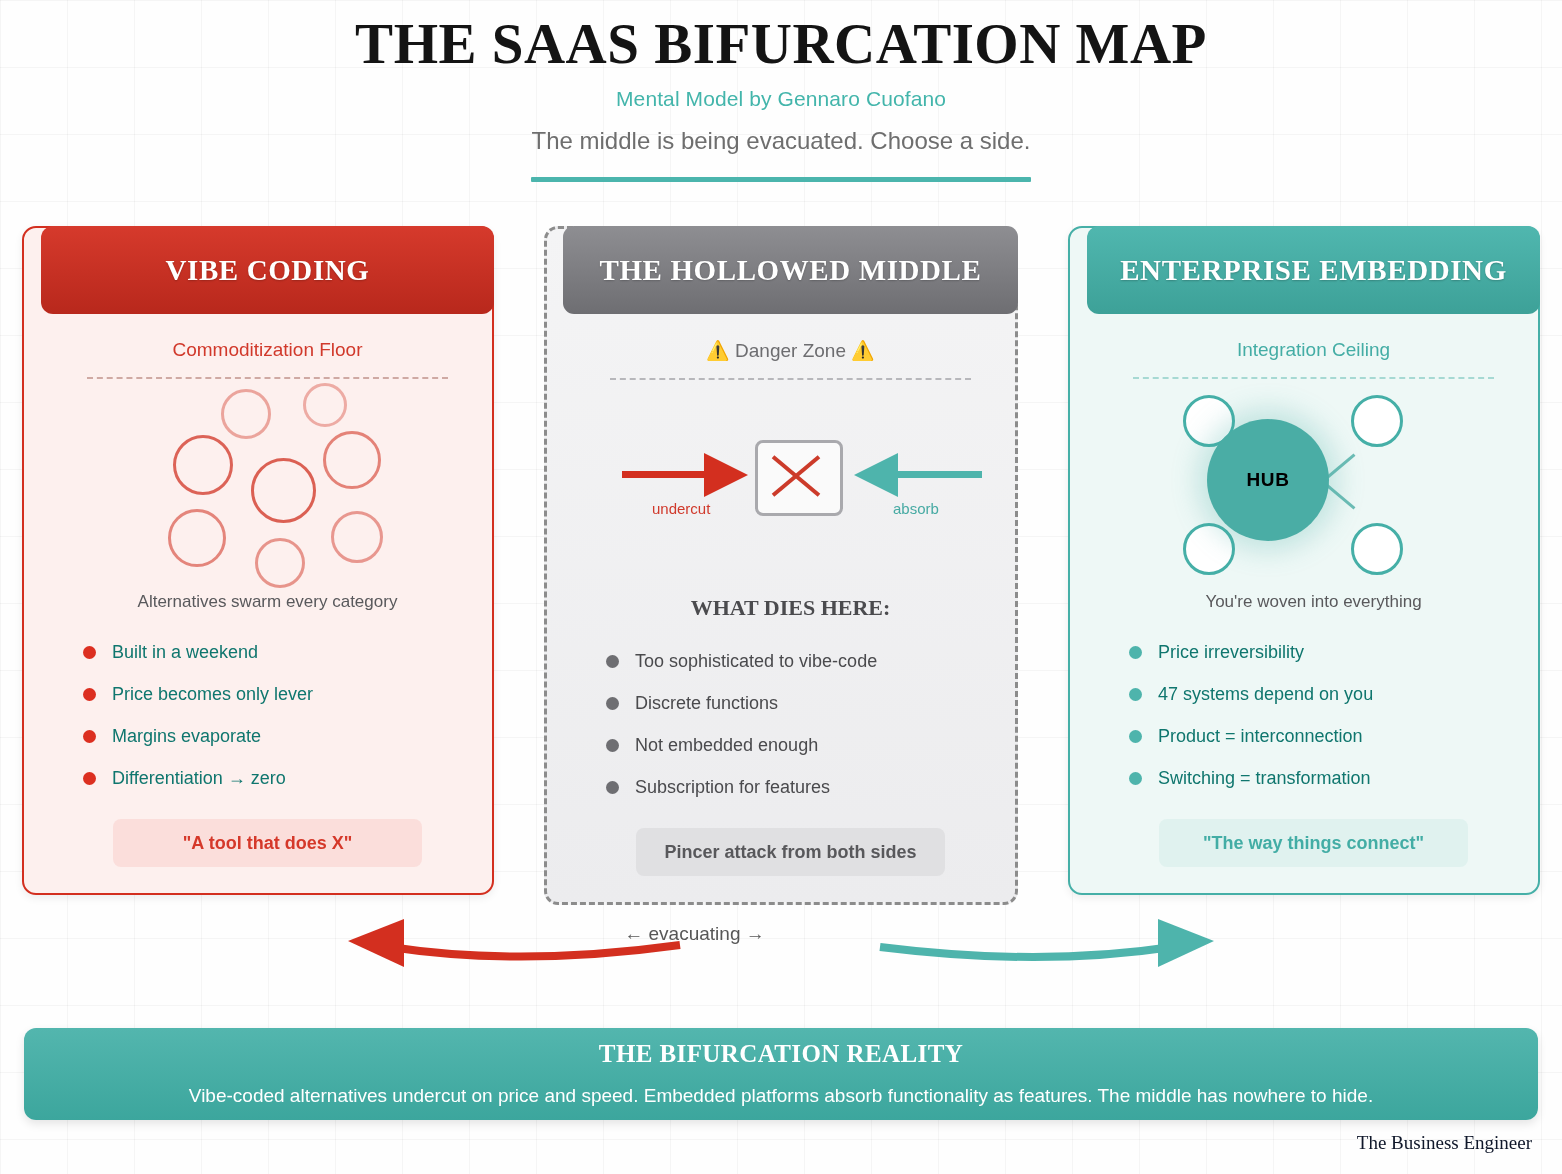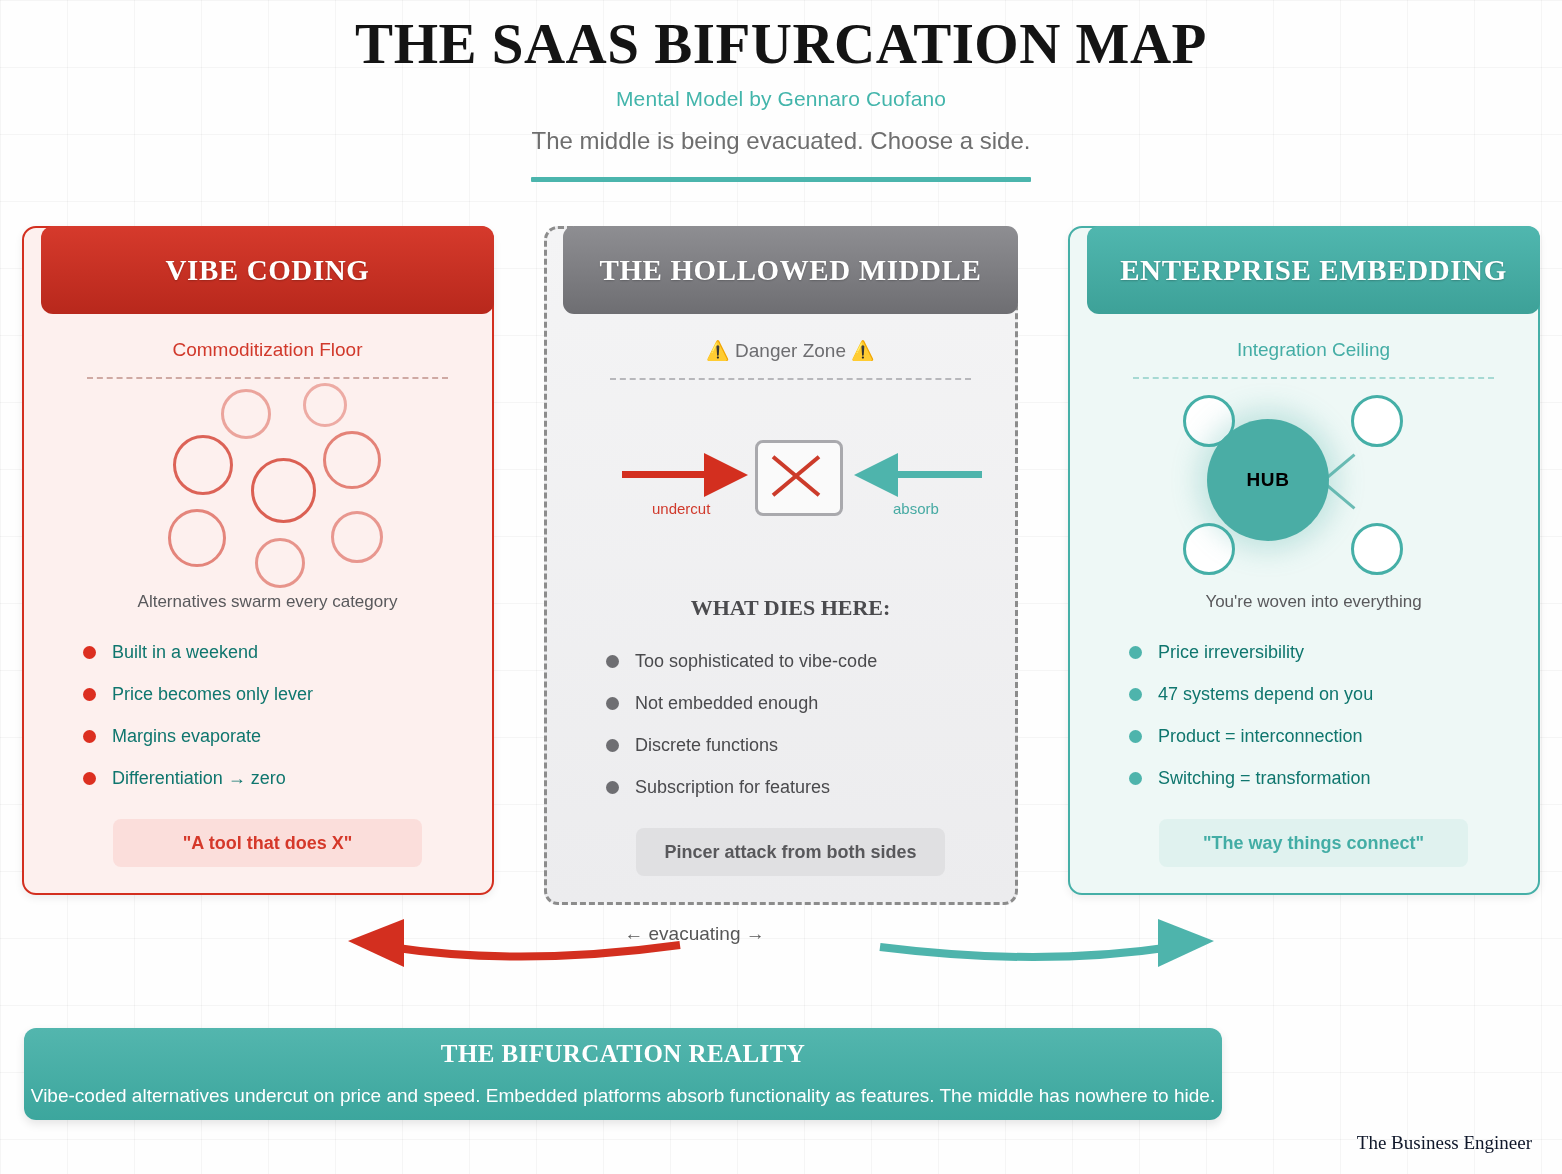--- a/index.html
+++ b/index.html
@@ -285,21 +285,21 @@
     text-align: center;
     font-size: 19px;
     color: #575757;
   }
 
   
   .banner {
     position: absolute;
     top: 1028px;
     left: 24px;
-    width: 1198px;
+    width: 1514px;
     height: 92px;
     border-radius: 12px;
     background: linear-gradient(180deg, #53b6ae 0%, #3ca69d 100%);
     box-shadow: 0 4px 10px rgba(0,0,0,0.10);
     color: #ffffff;
     text-align: center;
     box-sizing: border-box;
     padding-top: 12px;
   }
   .banner-title {
@@ -393,25 +393,25 @@
 
     <div class="caption" style="font-family:'Liberation Serif',serif; font-weight:bold; font-size:22px; color:#4b4b4e; margin-top:6px;">WHAT DIES HERE:</div>
 
     <ul class="bullets grey">
       <li>
           <span class="dot grey"></span>
           <span>Too sophisticated to vibe-code</span>
         </li>
       <li>
           <span class="dot grey"></span>
+          <span>Discrete functions</span>
+        </li>
+      <li>
+          <span class="dot grey"></span>
           <span>Not embedded enough</span>
-        </li>
-      <li>
-          <span class="dot grey"></span>
-          <span>Discrete functions</span>
         </li>
       <li>
           <span class="dot grey"></span>
           <span>Subscription for features</span>
         </li>
     </ul>
 
     <div class="pill grey">Pincer attack from both sides</div>
   </div>
 

